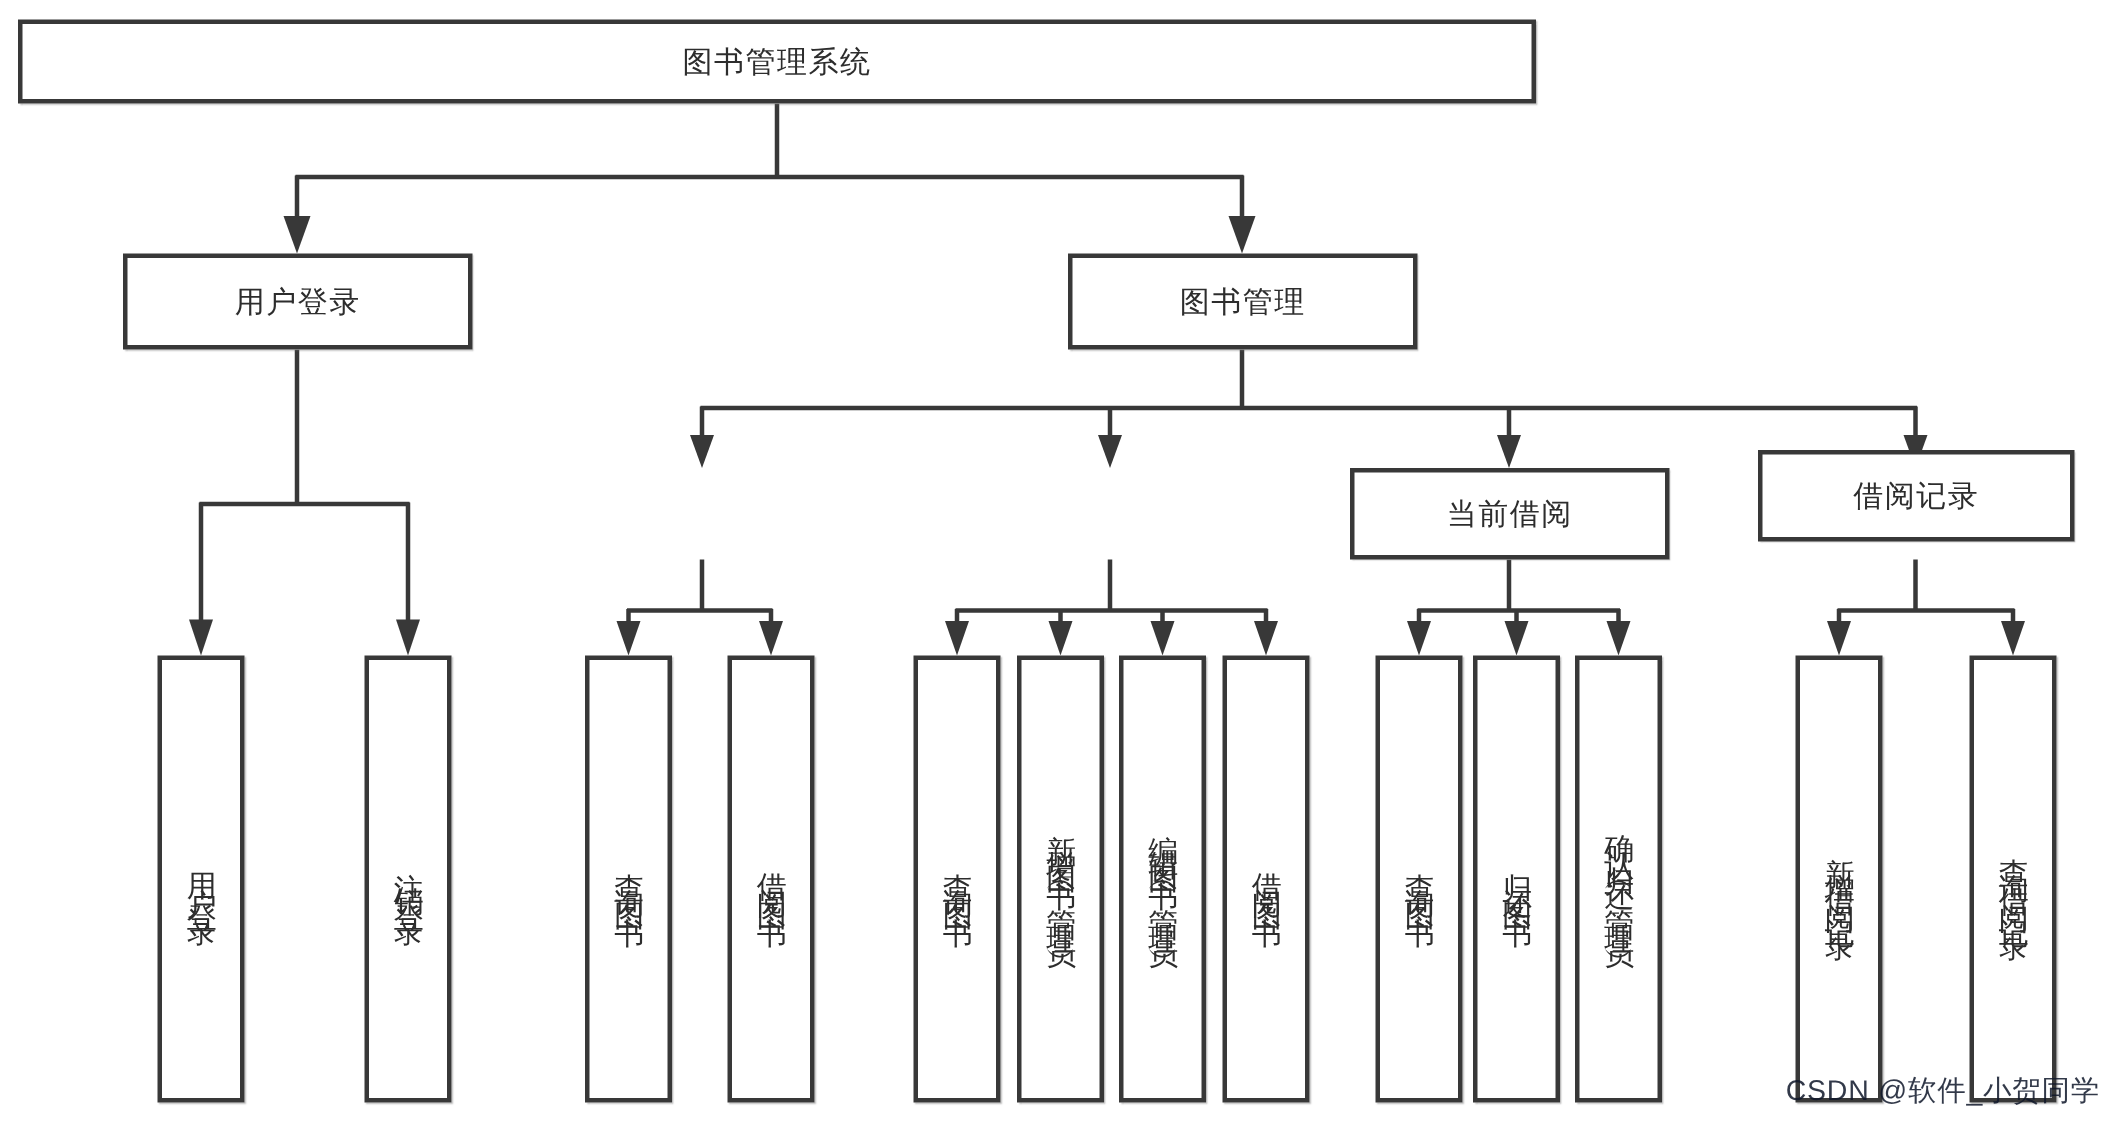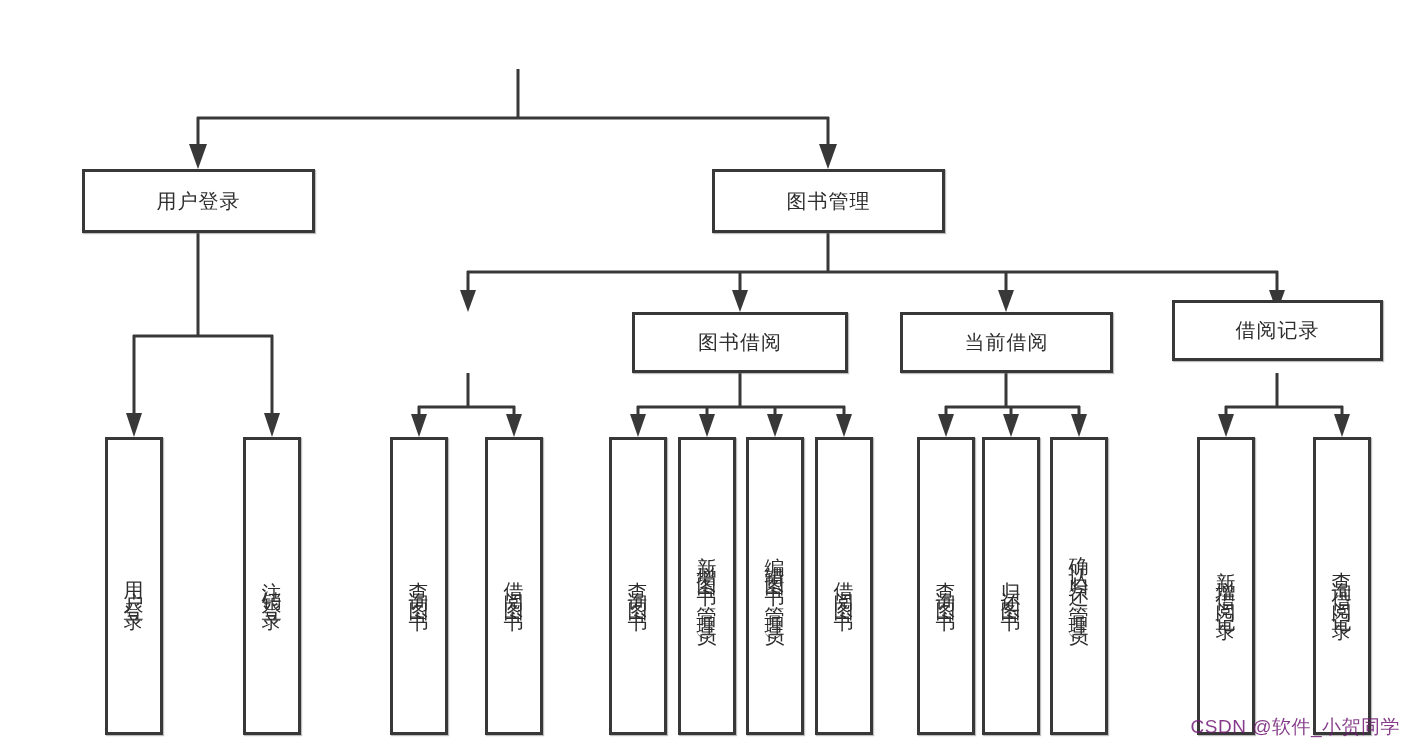--- a/index.html
+++ b/index.html
@@ -40,21 +40,21 @@
   .leaf{top:437px;width:58px;height:298px;}
   .l1{left:105px;} .l2{left:243px;}
   .l3{left:390px;} .l4{left:485px;}
   .l5{left:609px;} .l6{left:678px;} .l7{left:746px;} .l8{left:815px;}
   .l9{left:917px;} .l10{left:982px;} .l11{left:1050px;}
   .l12{left:1197px;} .l13{left:1313px;}
   .watermark{
     position:absolute;
     right:5px;bottom:7px;
     font-size:19px;
-    color:#701a75;
+    color:#0f172a;
     opacity:.85;
     letter-spacing:.5px;
     z-index:5;
     white-space:nowrap;
   }
 </style>
 </head>
 <body>
 
 <div class="canvas">
@@ -106,31 +106,31 @@
 
       <polygon points="938,414 954,414 946,437"></polygon>
       <polygon points="1003,414 1019,414 1011,437"></polygon>
       <polygon points="1071,414 1087,414 1079,437"></polygon>
 
       <polygon points="1218,414 1234,414 1226,437"></polygon>
       <polygon points="1334,414 1350,414 1342,437"></polygon>
     </g>
   </svg>
 
+  <div class="node hbox n-root">
+    <span>图书管理系统</span>
+  </div>
 
   <div class="node hbox n-user-login">
     <span>用户登录</span>
   </div>
   <div class="node hbox n-book-mgmt">
     <span>图书管理</span>
   </div>
 
-  <div class="node hbox n-book-borrow">
-    <span>图书借阅</span>
-  </div>
   <div class="node hbox n-cur-borrow">
     <span>当前借阅</span>
   </div>
   <div class="node hbox n-rec-borrow">
     <span>借阅记录</span>
   </div>
 
   <div class="node vbox leaf l1">
     <span class="vtext">用户登录</span>
   </div>

